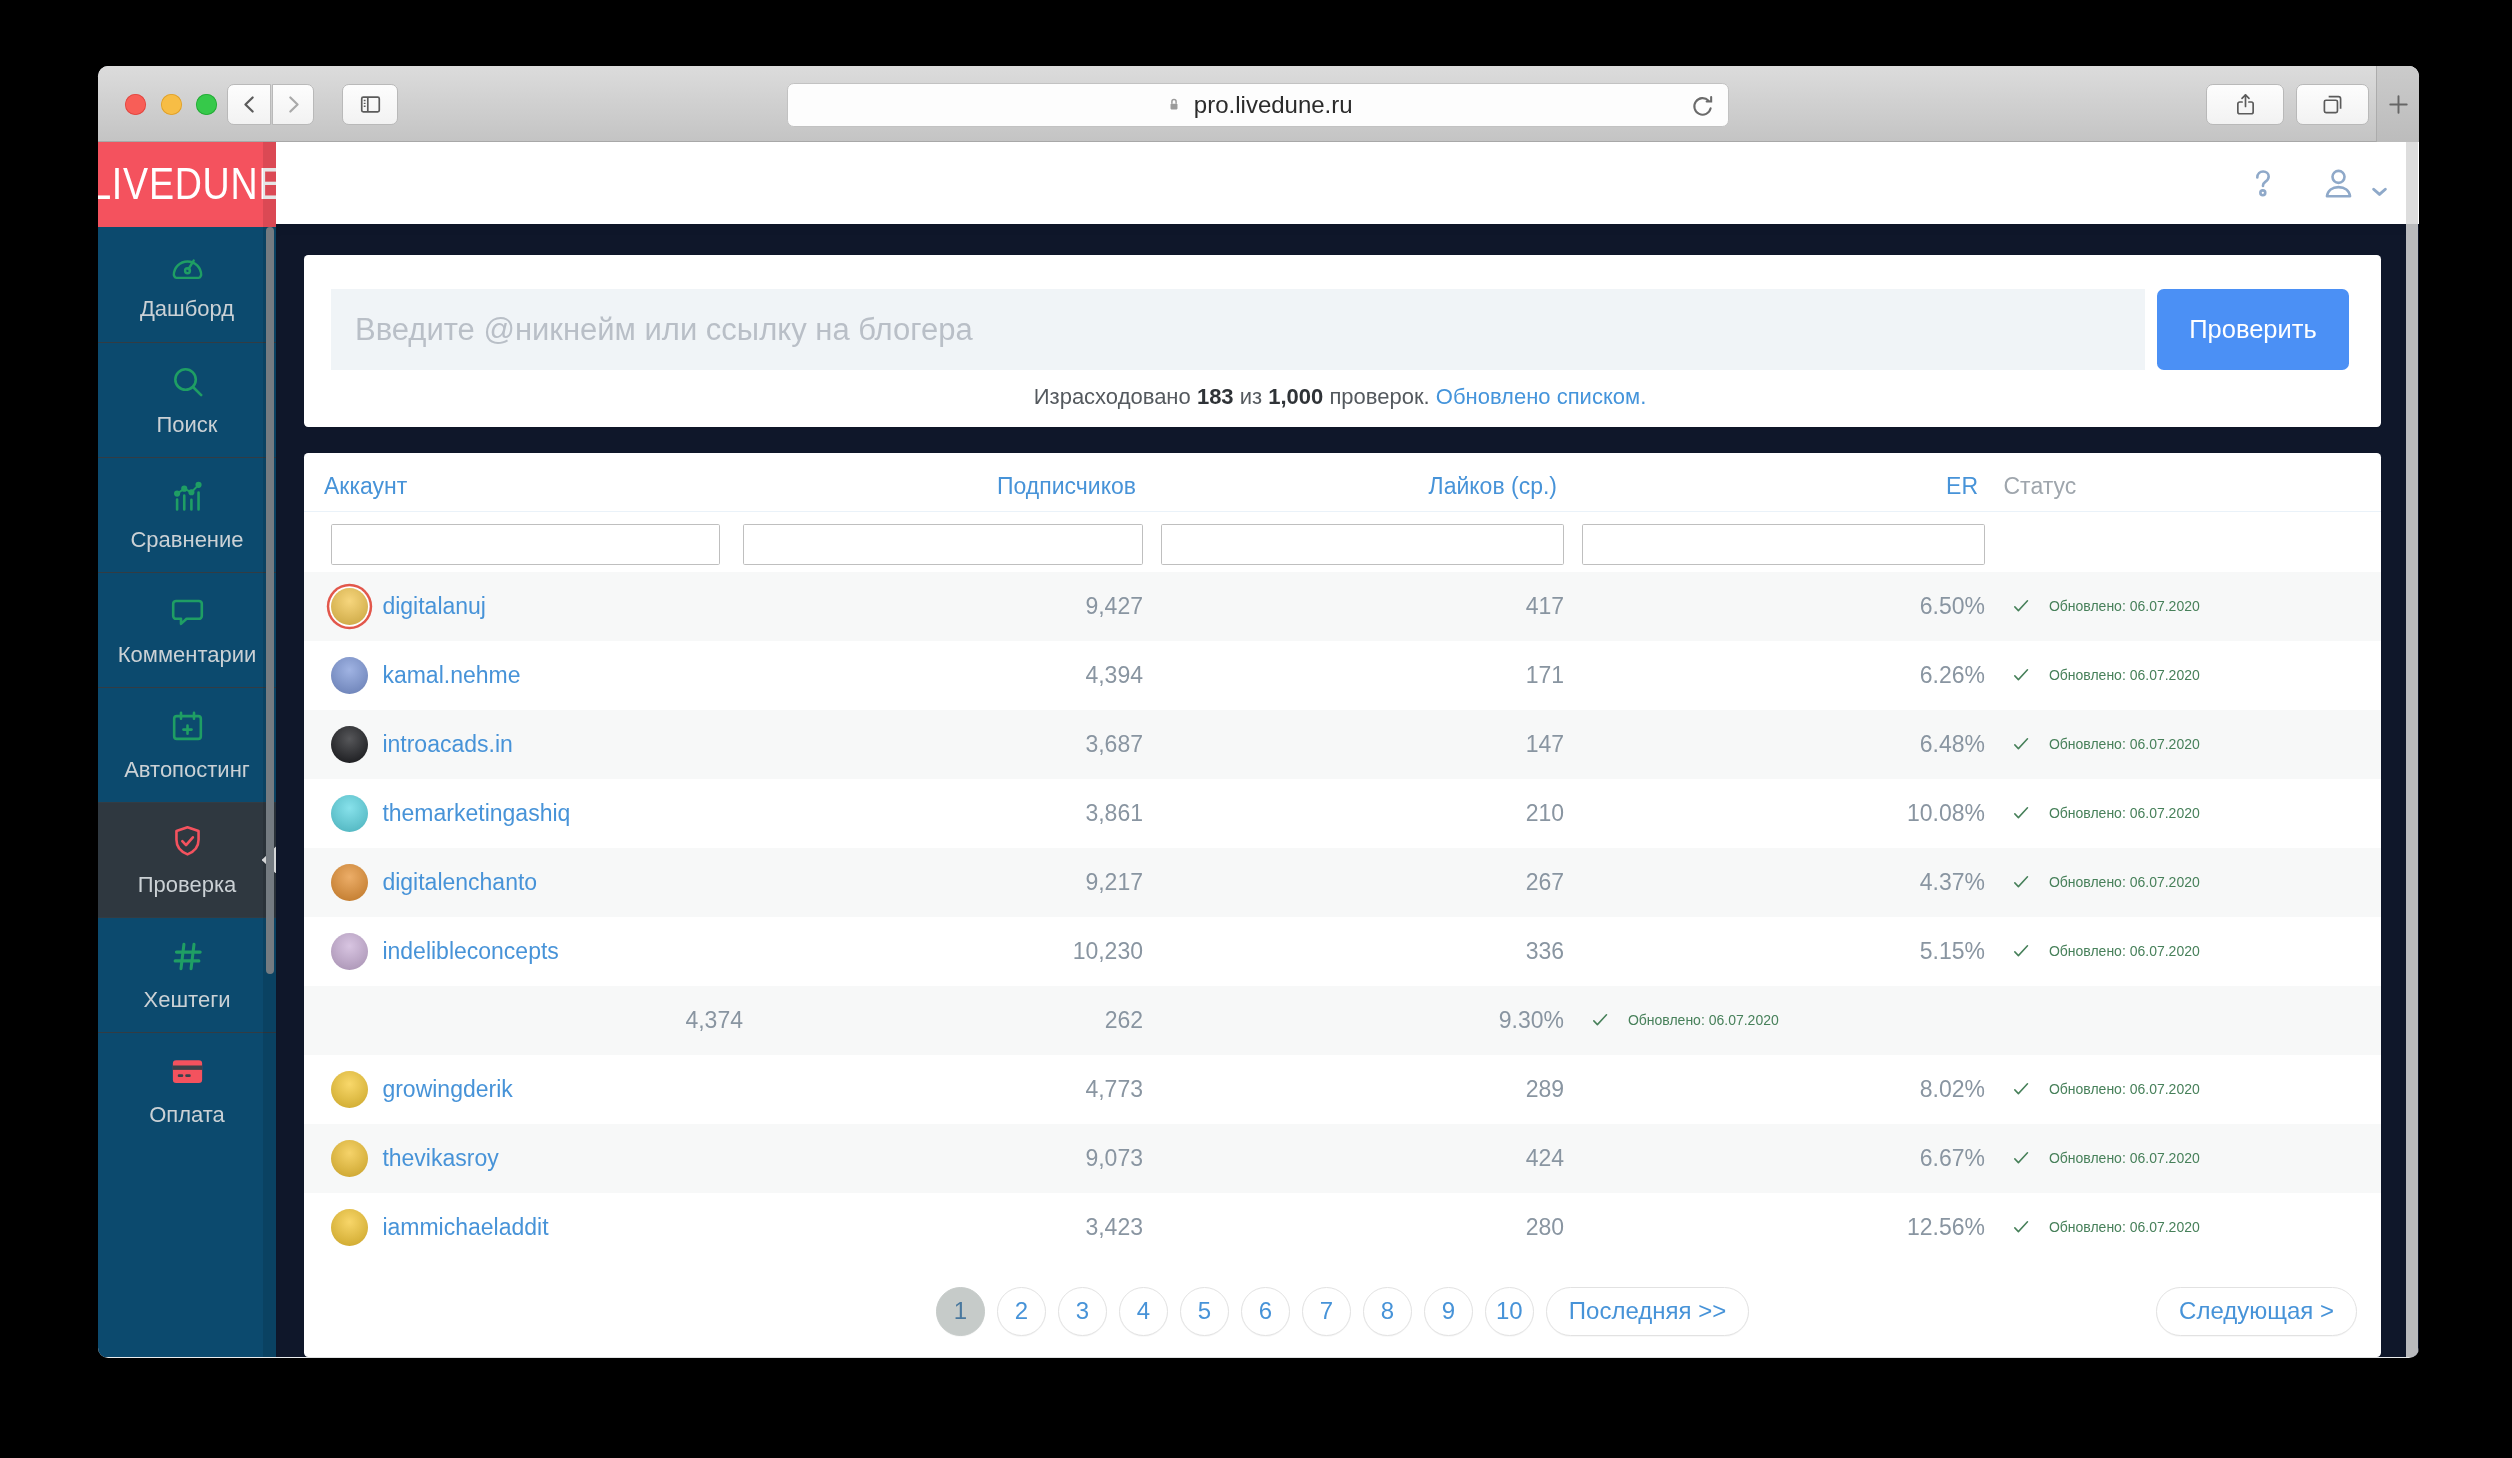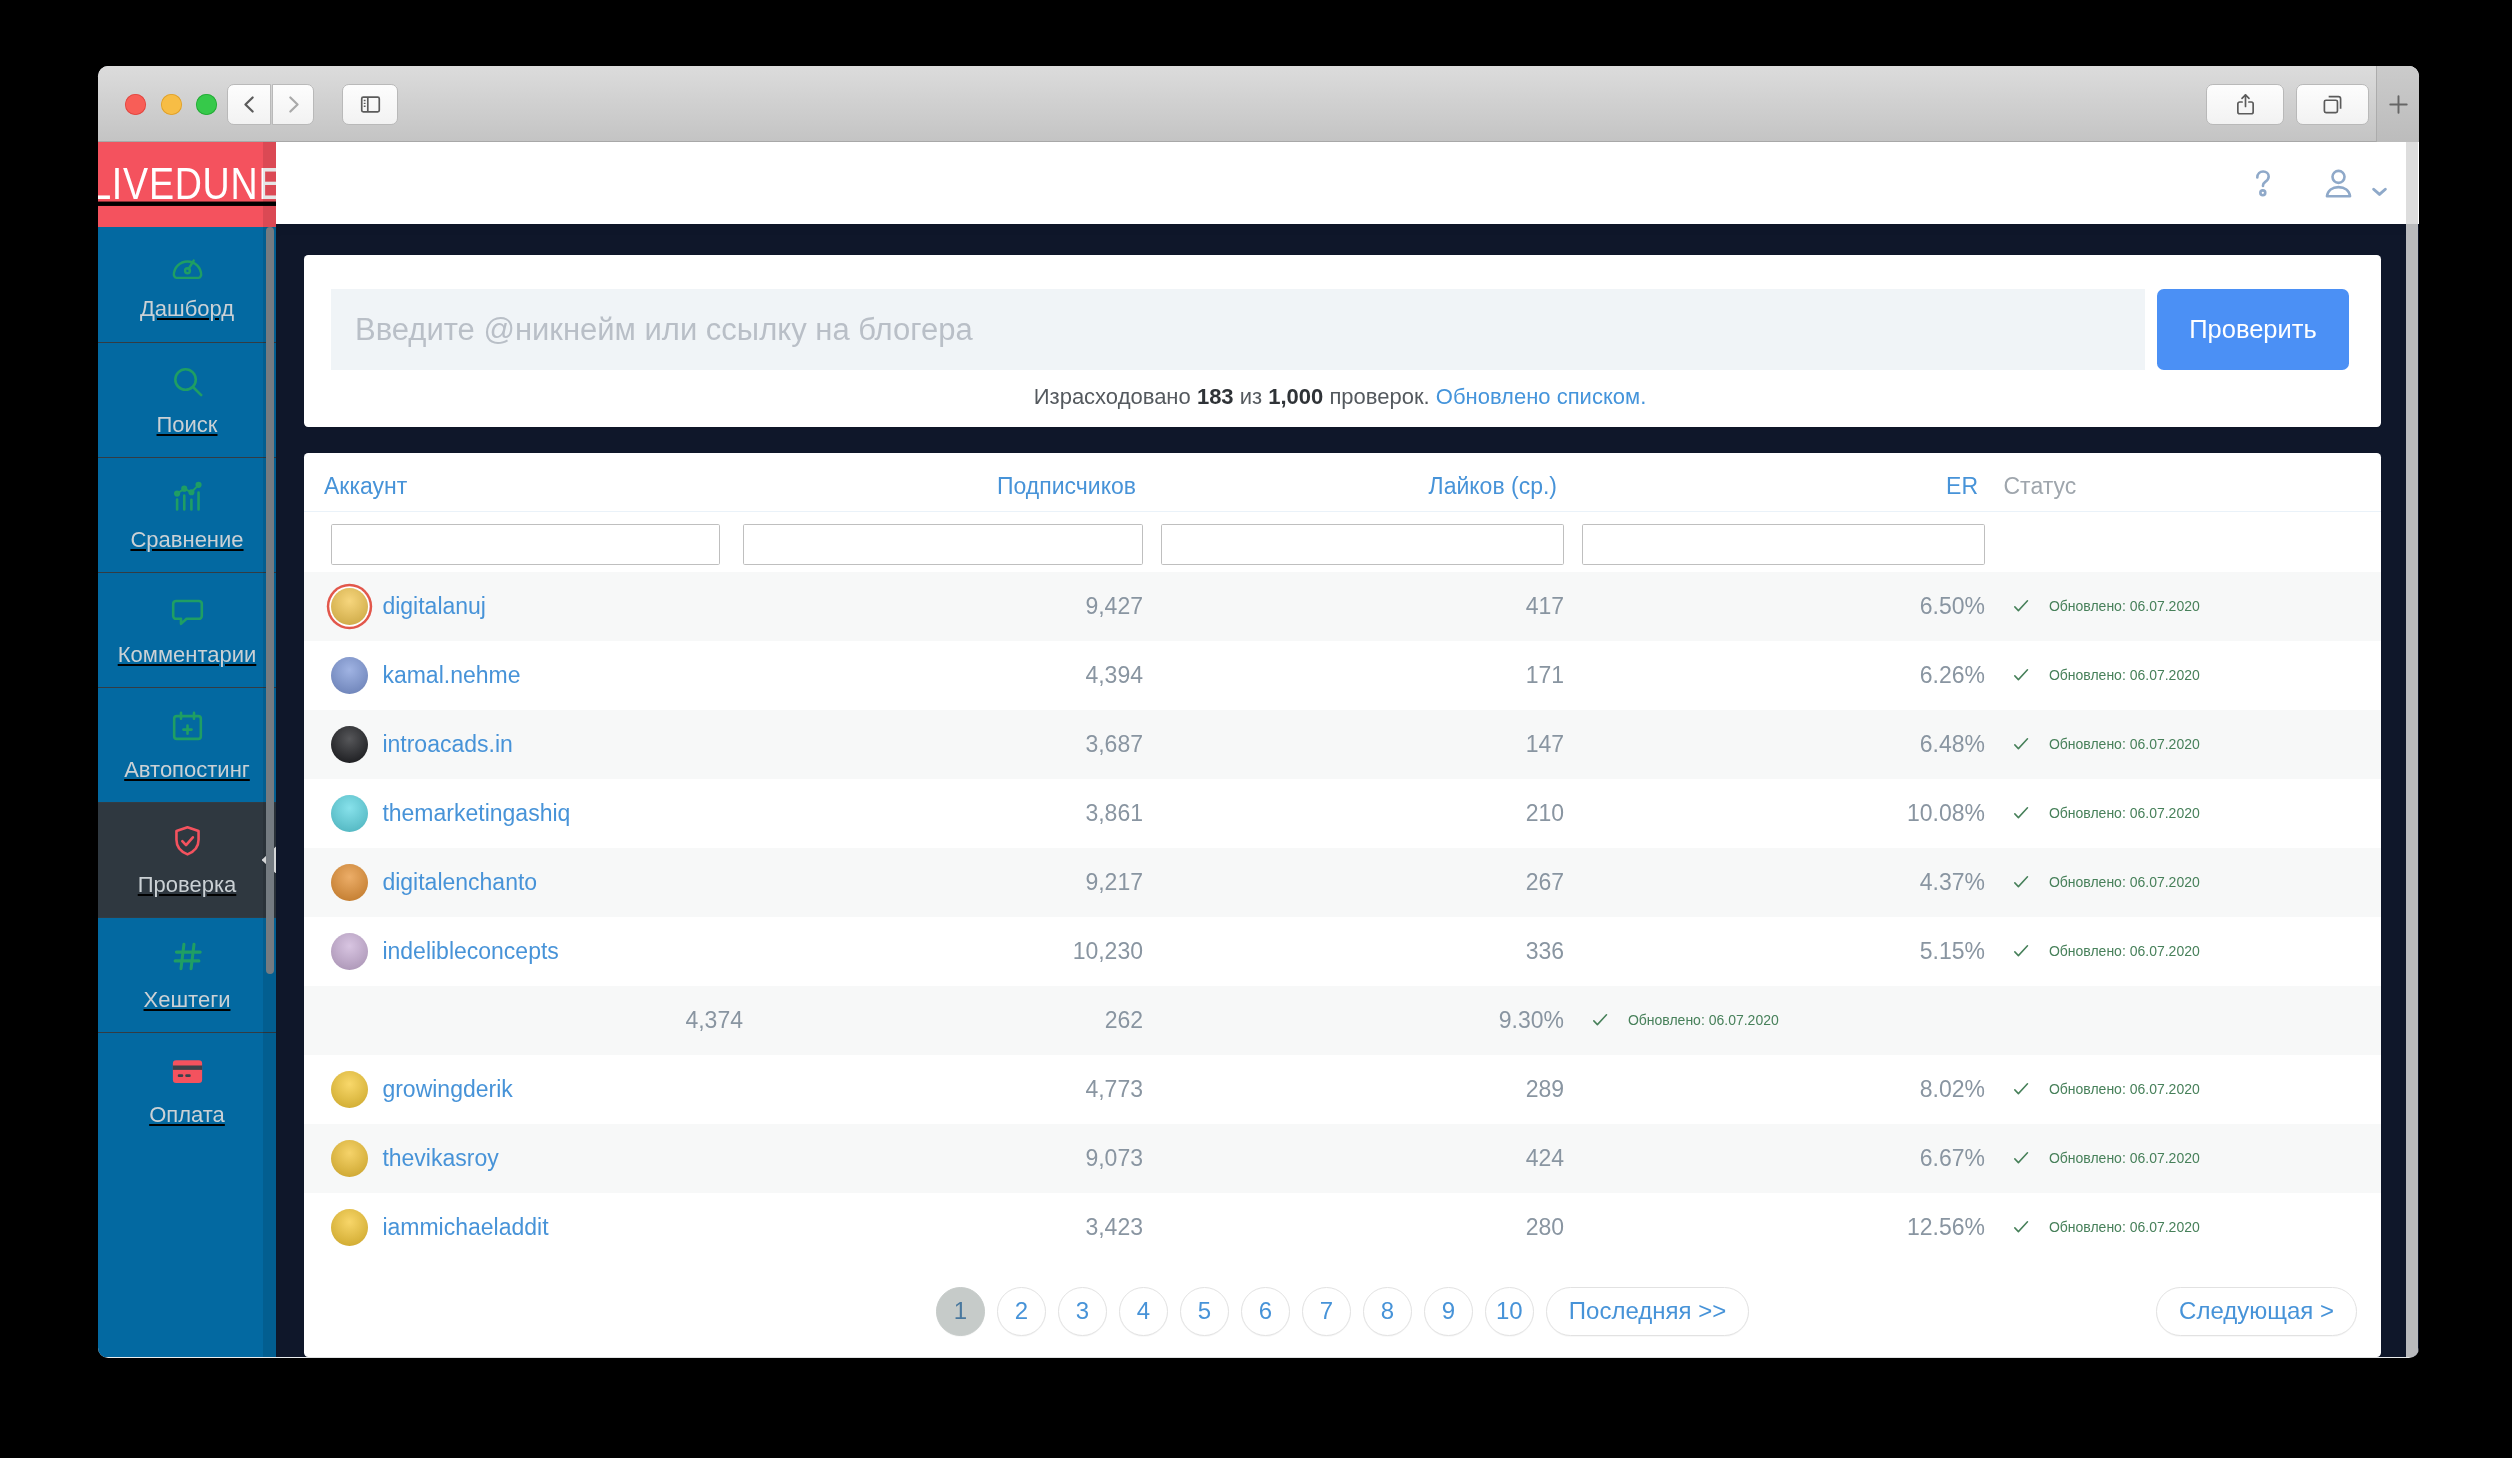--- a/index.html
+++ b/index.html
@@ -25,21 +25,21 @@
   .addressbar .url{ font-size:24px; color:#2B2B2B; }
   .addressbar .reload{ position:absolute; right:10.2px; top:6.8px; width:31px; height:31px; color:#6B6B6B; }
   .btn-share{ left:2108px; width:78px; }
   .btn-tabs { left:2198px; width:73px; }
   .newtab{ position:absolute; left:2278px; top:0; width:43px; height:76px; background:linear-gradient(#CBCBCB,#BCBCBC);
     border-left:0.8px solid #ACACAC; display:flex; align-items:center; justify-content:center; color:#666; }
   .newtab svg{ width:29px; height:29px; }
 
   
   .app{ display:flex; height:1215px; }
-  .sidebar{ position:relative; width:178px; background:#0369a1; flex:none;text-decoration:underline; }
+  .sidebar{ position:relative; width:178px; background:#0c4a6e; flex:none; }
   .logo{ height:85px; background:#F4525E; color:#fff; display:flex; align-items:center; justify-content:center;
     font-size:40px; font-weight:300; letter-spacing:0.8px; }
   .logo span{ transform:scale(.94,1.1); display:inline-block; }
   .nav-item{ position:relative; height:115px; display:flex; flex-direction:column; align-items:center; justify-content:center;
     border-top:0.8px solid #333C43; cursor:pointer; }
   .nav-item:first-child{ border-top:none; }
   .nav-item .ic{ width:39px; height:39px; color:#1F9E64; }
   .nav-item.red .ic{ color:#F4525E; }
   .nav-item .lbl{ margin-top:10.2px; font-size:22px; color:#CBD1D5; }
   .nav-item.active{ background:#2F3840; }
@@ -129,20 +129,35 @@
     <div class="cbtn btn-panel">
       <span>
           <svg viewBox="0 0 24 24" width="29" height="29" fill="none" stroke="currentColor" stroke-width="1.5">
             <rect x="4.2" y="5.4" width="15.6" height="13.2" rx="1.4"></rect>
             <path d="M9.6 5.4v13.2"></path>
             <path d="M6 8.4h1.6M6 11h1.6M6 13.6h1.6" stroke-width="1.3"></path>
           </svg>
         </span>
     </div>
 
+    <div class="addressbar">
+      <span>
+          <svg viewBox="0 0 24 24" width="22" height="22">
+            <path d="M9.7 10.6V8.4a2.3 2.3 0 0 1 4.6 0v2.2" fill="none" stroke="#9B9B9B" stroke-width="1.6"></path>
+            <rect x="8.2" y="10.6" width="7.6" height="6.2" rx="0.9" fill="#9B9B9B"></rect>
+          </svg>
+        </span>
+      <span class="url">pro.livedune.ru</span>
+      <span class="reload">
+          <svg viewBox="0 0 24 24" width="31" height="31" fill="none" stroke="currentColor" stroke-width="1.6" stroke-linecap="round">
+            <path d="M18.3 13.4a6.4 6.4 0 1 1-1.6-5.9"></path>
+            <path d="M18.7 4.6v3.5h-3.5"></path>
+          </svg>
+        </span>
+    </div>
 
     <div class="cbtn btn-share">
       <span>
           <svg viewBox="0 0 24 24" width="29" height="29" fill="none" stroke="currentColor" stroke-width="1.5" stroke-linecap="round" stroke-linejoin="round">
             <path d="M9 9.8H6.8a1.6 1.6 0 0 0-1.6 1.6v7.2a1.6 1.6 0 0 0 1.6 1.6h10.4a1.6 1.6 0 0 0 1.6-1.6v-7.2a1.6 1.6 0 0 0-1.6-1.6H15"></path>
             <path d="M12 3.6v10.2"></path>
             <path d="M8.9 6.6 12 3.5l3.1 3.1"></path>
           </svg>
         </span>
     </div>

